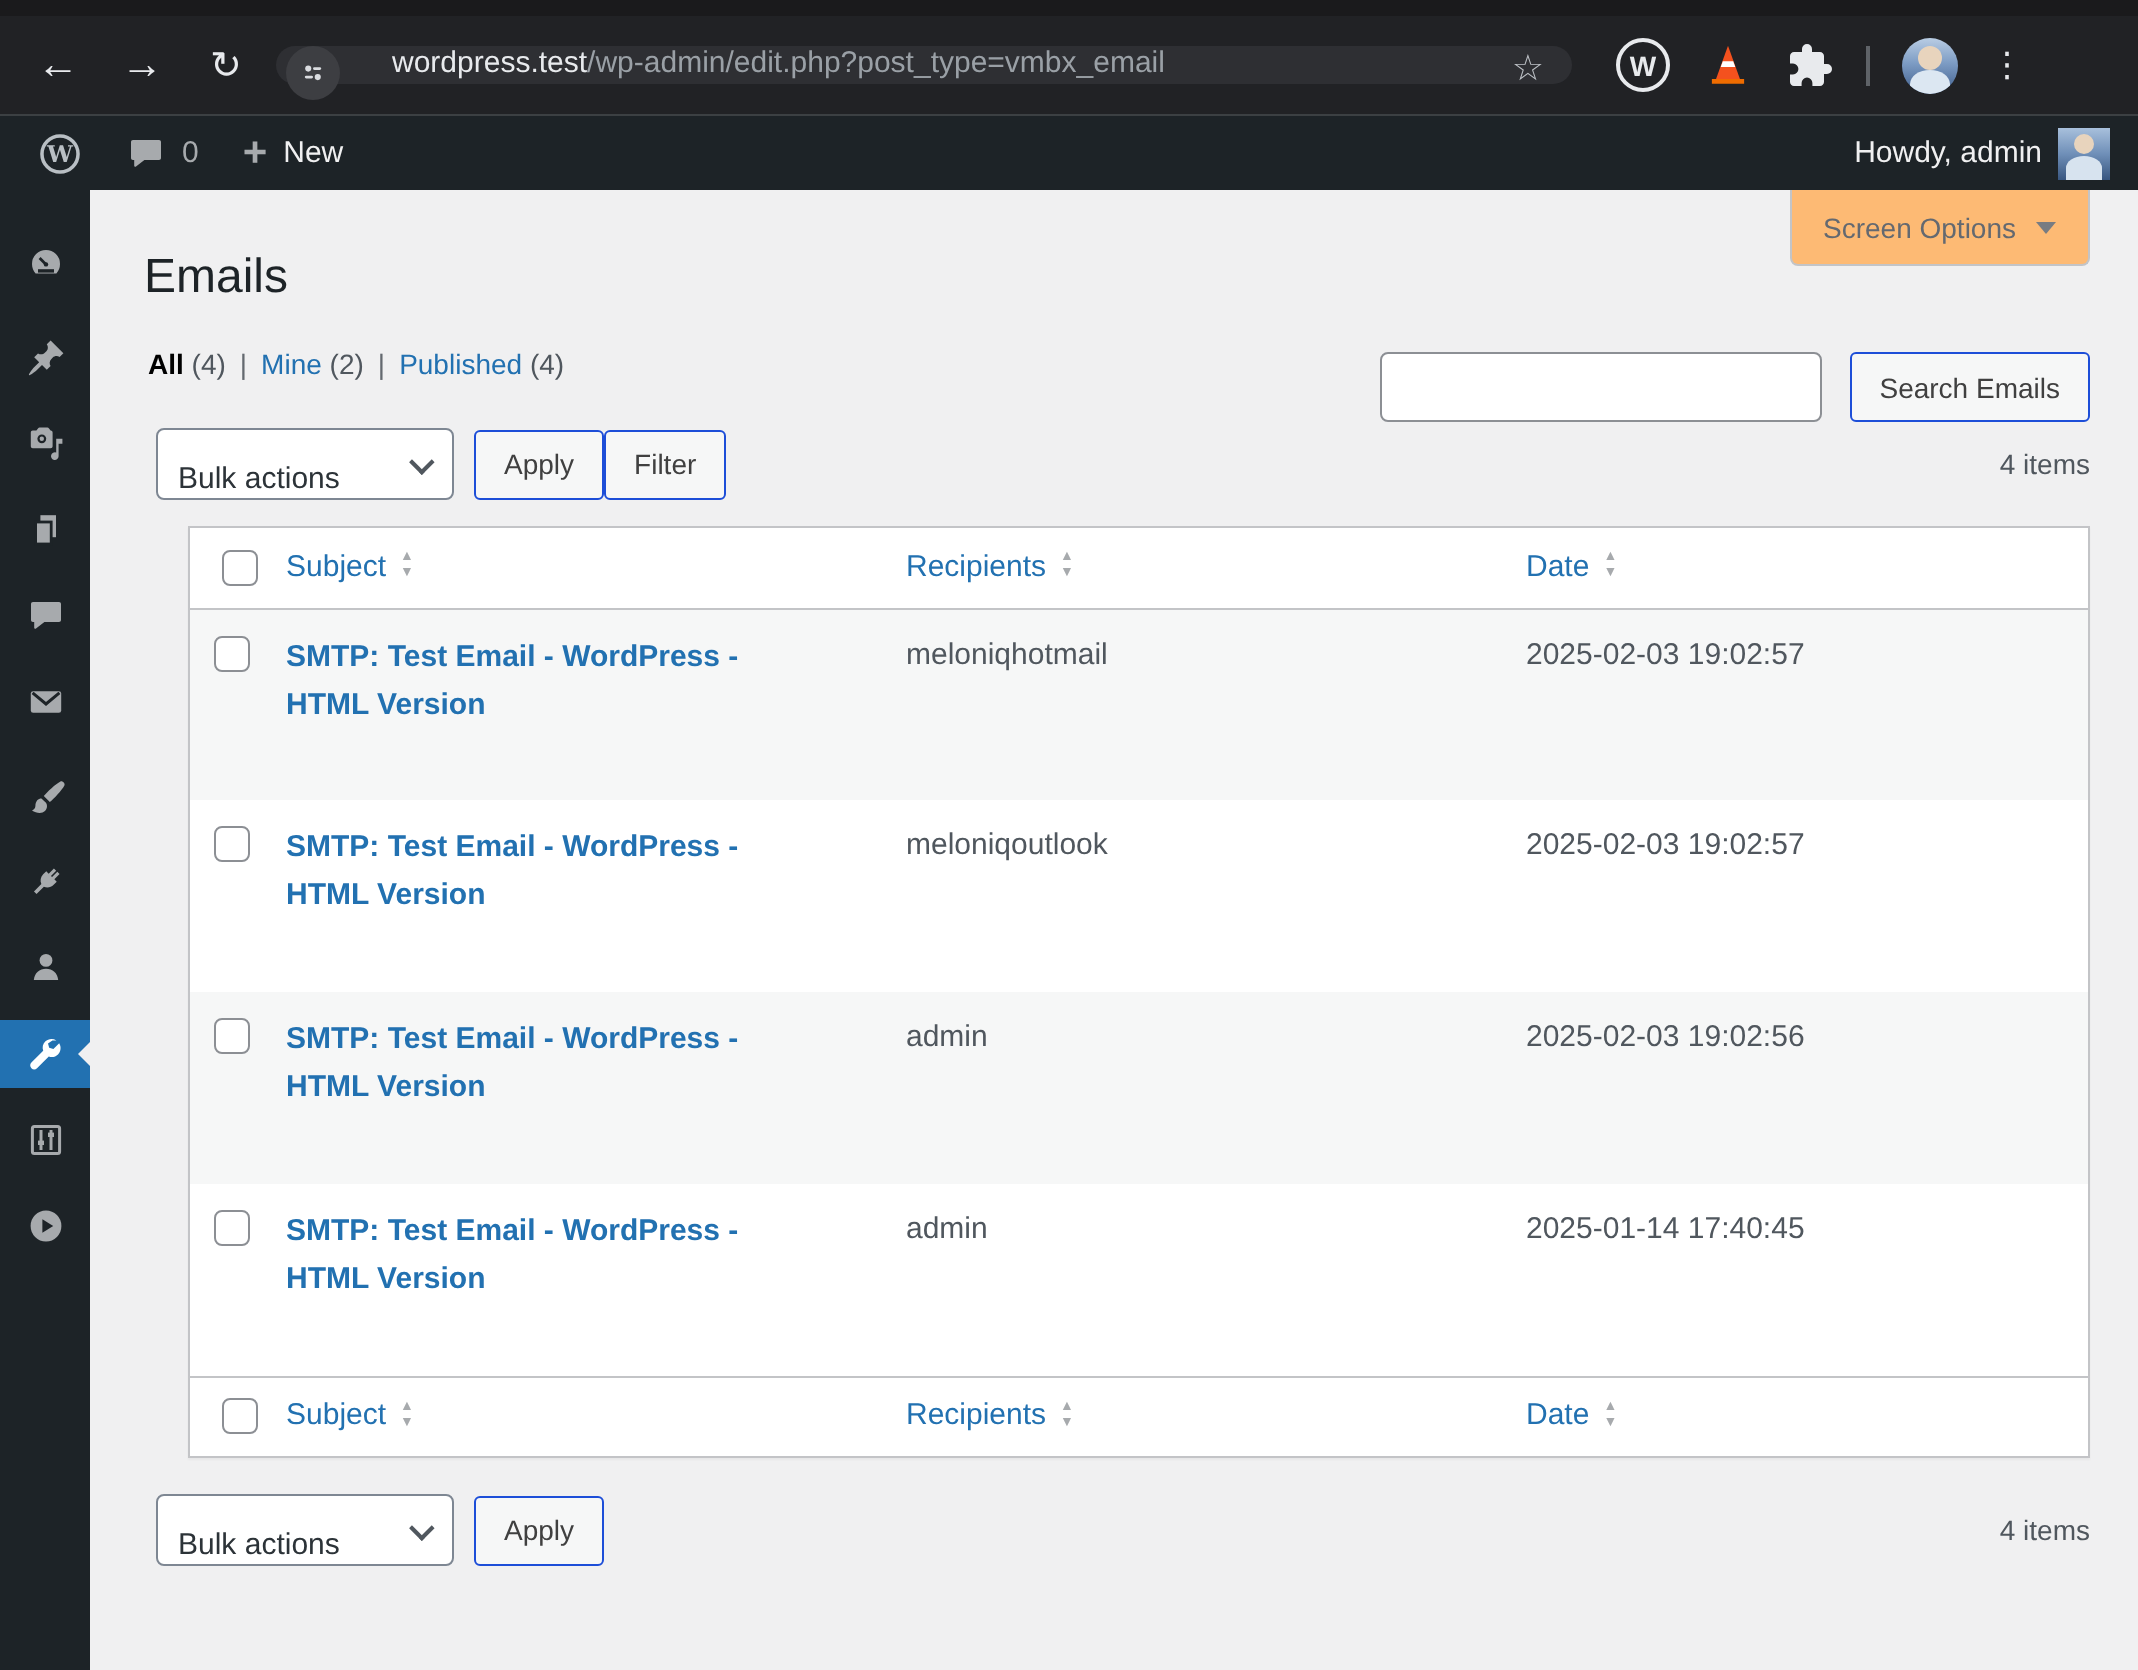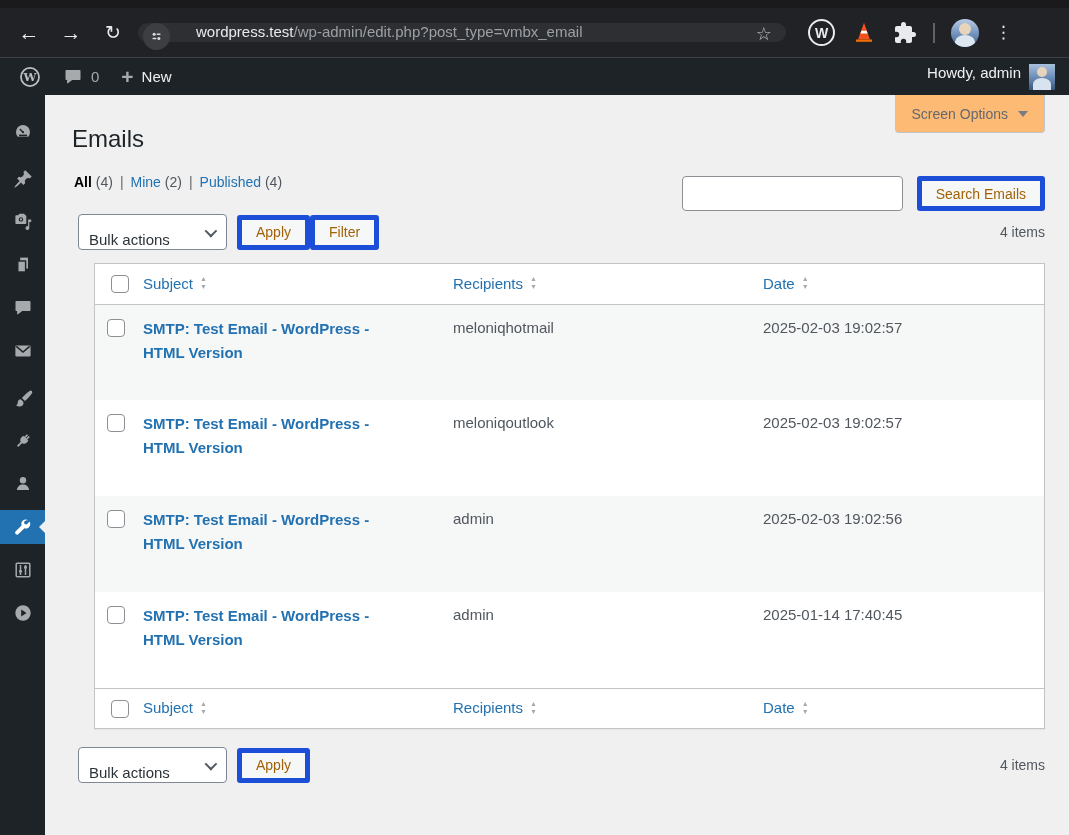--- a/index.html
+++ b/index.html
@@ -31,21 +31,21 @@
     border-radius:50% 50% 0 0; background:#dce7f2; }
   .kebab { color:#e8eaed; font-size:17px; letter-spacing:0; }
 
   
   .adminbar { height:37px; background:#1d2327; display:flex; align-items:center;
     color:#f0f0f1; font-size:15px; padding:0 12px 0 8px; }
   .ab-item { display:flex; align-items:center; gap:8px; padding:0 11px; height:37px; }
   .ab-icon { display:flex; align-items:center; }
   .ab-count { color:#a7aaad; }
   .ab-spacer { flex:1; }
-  .howdy { display:flex; align-items:flex-start; gap:8px; padding-right:2px; }
+  .howdy { display:flex; align-items:center; gap:8px; padding-right:2px; }
   .ab-avatar { width:26px; height:26px; background:linear-gradient(180deg,#a8c0dc 0%,#6f8fb8 50%,#38movie5680 100%);
     background:linear-gradient(180deg,#a8c0dc 0%,#6f8fb8 50%,#385680 100%); position:relative; overflow:hidden; }
   .ab-avatar::before { content:""; position:absolute; left:8px; top:3px; width:10px; height:10px;
     border-radius:50%; background:#e8d4bd; }
   .ab-avatar::after { content:""; position:absolute; left:4px; top:14px; width:18px; height:12px;
     border-radius:50% 50% 0 0; background:#d7e3ef; }
 
   
   .sidebar { position:absolute; left:0; top:95px; width:45px; bottom:0; background:#1d2327; padding-top:20px; }
   .side-item { width:45px; height:34px; display:flex; align-items:center; justify-content:center;
@@ -66,22 +66,22 @@
     border-top:6px solid #787c82; }
   h1.page-title { font-size:24px; font-weight:400; color:#1d2327; margin:30px 0 0 -6px; }
   .views { margin:21px 0 0 -4px; font-size:14px; color:#646970; }
   .views a { color:#2271b1; text-decoration:none; }
   .views .current { color:#000; font-weight:bold; }
   .views .count { color:#50575e; font-weight:normal; }
   .views .vsep { color:#646970; margin:0 7px; }
   .search-box { position:absolute; top:81px; right:24px; display:flex; gap:14px; }
   .search-input { width:221px; height:35px; border:1px solid #8c8f94; border-radius:4px;
     background:#fff; font-size:14px; padding:0 8px; color:#2c3338; }
-  .btn { height:35px; background:#f6f7f7; border:5px solid #1d4ed8; border-radius:3px;
-    color:#a16207; font-size:14px; padding:0 14px; font-family:inherit; cursor:pointer; }
+  .btn { height:35px; background:#f6f7f7; border:1px solid #1d4ed8; border-radius:3px;
+    color:#404040; font-size:14px; padding:0 14px; font-family:inherit; cursor:pointer; }
   .tablenav { display:flex; align-items:center; margin-top:24px; }
   .tablenav.bottom { margin-top:18px; }
   .fake-select { height:36px; min-width:149px; background:#fff; border:1px solid #7e8793;
     border-radius:4px; display:inline-flex; align-items:flex-start; padding:16px 34px 0 10px;
     font-size:15px; color:#2c3338; position:relative; margin-right:10px; }
   .fake-select.dates { margin-left:22px; min-width:150px; }
   .chev { position:absolute; right:12px; top:13px; width:9px; height:9px;
     border-right:2px solid #50575e; border-bottom:2px solid #50575e; transform:rotate(45deg) translateY(-2px); }
   .items-count { margin-left:auto; font-size:14px; color:#50575e; }
 

